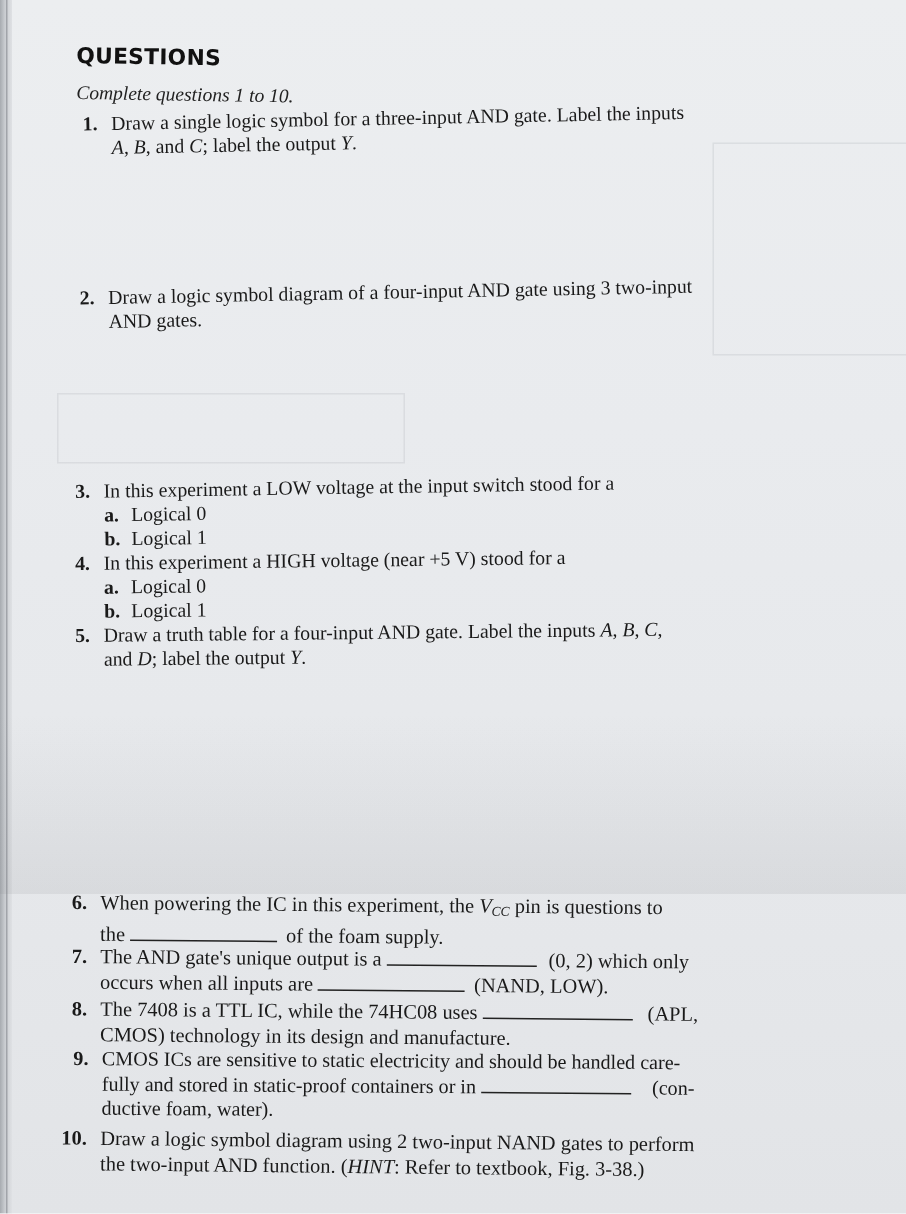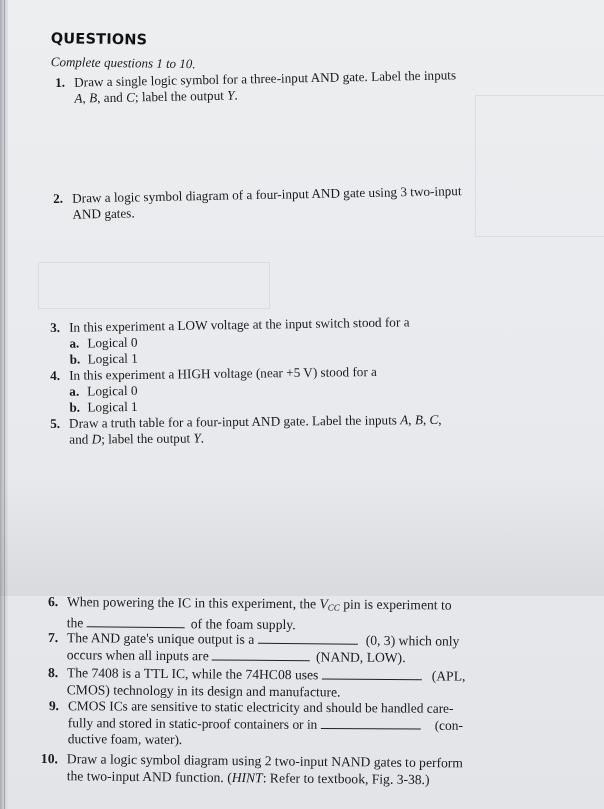--- a/index.html
+++ b/index.html
@@ -147,27 +147,27 @@
   </div>
 
   <div class="q" style="left:50px; top:416px; transform: rotate(-0.6deg);">
     <span class="num">5.</span>
     <span class="body"><span>Draw a truth table for a four-input AND gate. Label the inputs </span><i>A</i><span>, </span><i>B</i><span>, </span><i>C</i><span>,</span></span>
     <span class="body"><span>and </span><i>D</i><span>; label the output </span><i>Y</i><span>.</span></span>
   </div>
 
   <div class="q" style="left:48px; top:593px; font-size:13.6px; line-height:17px; transform: rotate(0.5deg);">
     <span class="num">6.</span>
-    <span class="body"><span>When powering the IC in this experiment, the </span><i>V</i><sub class="cc">CC</sub><span> pin is experiment to</span></span>
+    <span class="body"><span>When powering the IC in this experiment, the </span><i>V</i><sub class="cc">CC</sub><span> pin is questions to</span></span>
     <span class="body"><span>the </span><span class="blank" style="width:98px; margin-right:6px;"></span><span>of the foam supply.</span></span>
   </div>
 
   <div class="q" style="left:48px; top:629px; font-size:13.6px; line-height:17px; transform: rotate(0.5deg);">
     <span class="num">7.</span>
-    <span class="body"><span>The AND gate's unique output is a </span><span class="blank" style="width:100px; margin-right:8px;"></span><span>(0, 3) which only</span></span>
+    <span class="body"><span>The AND gate's unique output is a </span><span class="blank" style="width:100px; margin-right:8px;"></span><span>(0, 2) which only</span></span>
     <span class="body"><span>occurs when all inputs are </span><span class="blank" style="width:98px; margin-right:6px;"></span><span>(NAND, LOW).</span></span>
   </div>
 
   <div class="q" style="left:48px; top:664px; font-size:13.6px; line-height:17px; transform: rotate(0.5deg);">
     <span class="num">8.</span>
     <span class="body"><span>The 7408 is a TTL IC, while the 74HC08 uses </span><span class="blank" style="width:100px; margin-right:10px;"></span><span>(APL,</span></span>
     <span class="body">CMOS) technology in its design and manufacture.</span>
   </div>
 
   <div class="q" style="left:49px; top:698px; font-size:13.4px; line-height:16.5px; transform: rotate(0.4deg);">

